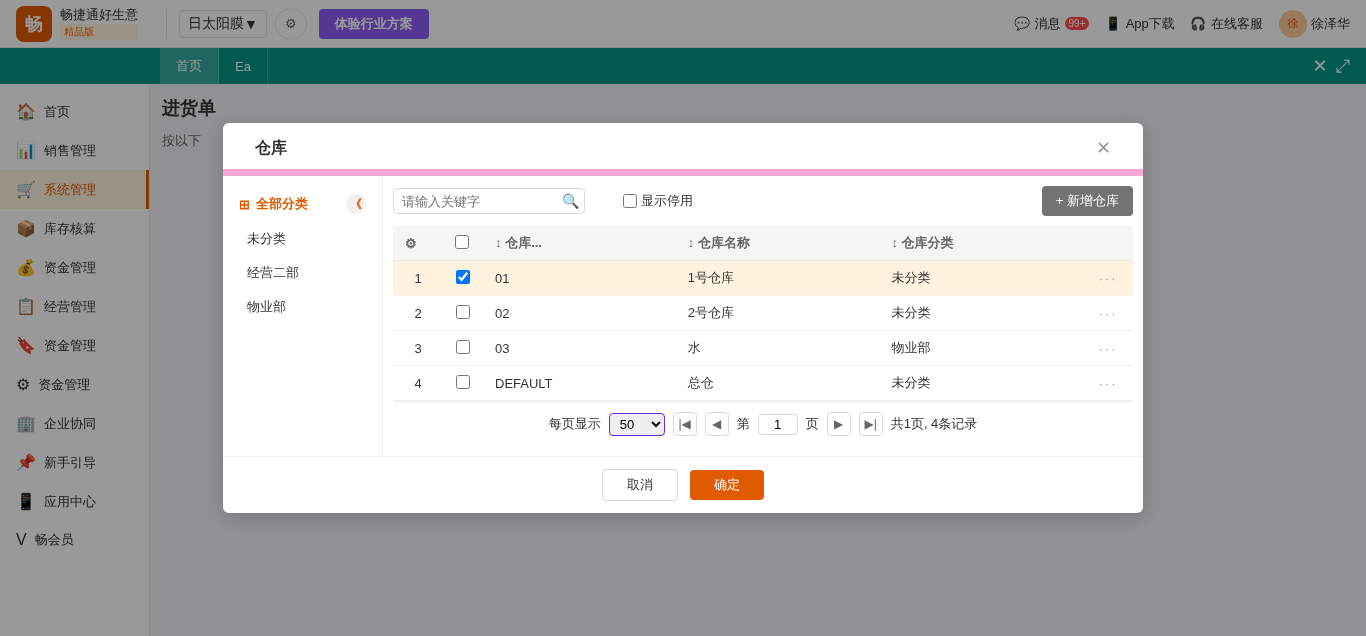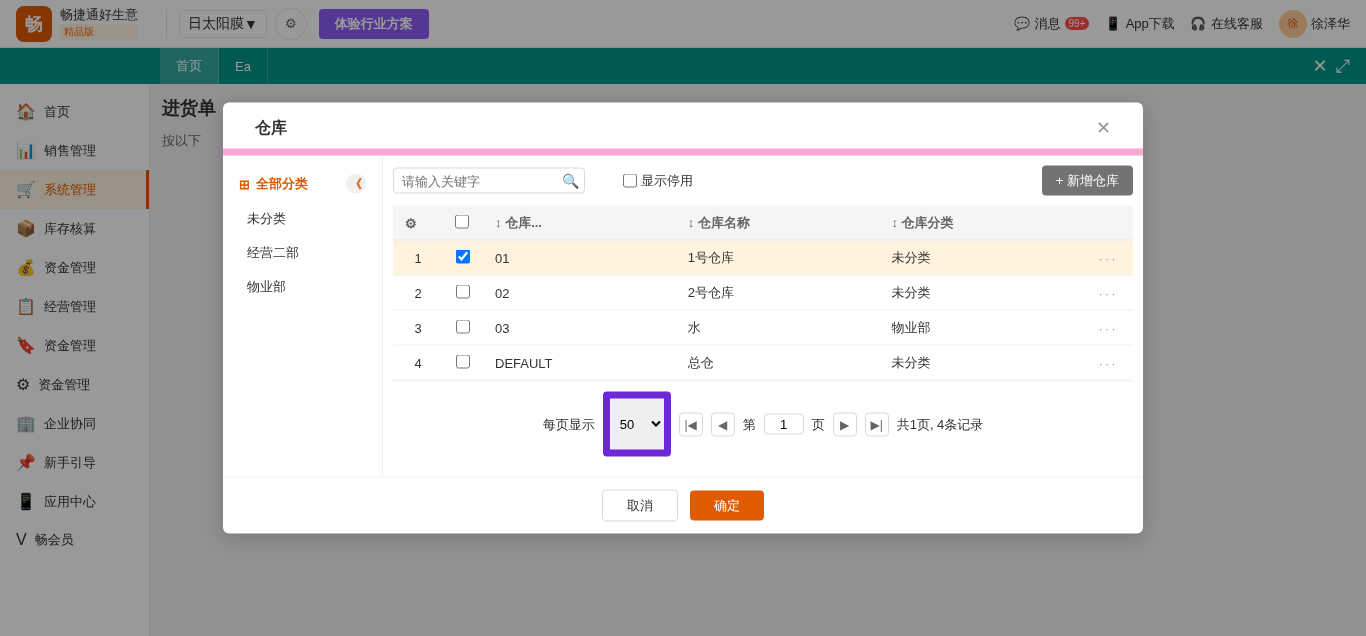--- a/index.html
+++ b/index.html
@@ -196,21 +196,21 @@
     .col-gear { width: 50px; text-align: center; }
     .col-more { width: 50px; text-align: center; }
 
     
     .pagination {
       display: flex; align-items: center; justify-content: center;
       padding: 10px 0; gap: 8px; font-size: 13px; color: #333;
       border-top: 1px solid #f0f0f0; margin-top: auto;
     }
     .page-size-select {
-      border: 7px solid #6d28d9; border-radius: 4px; padding: 17px 6px;
+      border: 1px solid #6d28d9; border-radius: 4px; padding: 2px 6px;
       font-size: 13px;
     }
     .page-btn {
       width: 24px; height: 24px; border: 1px solid #d9d9d9; border-radius: 4px;
       display: flex; align-items: center; justify-content: center;
       cursor: pointer; color: #666; font-size: 12px;
     }
     .page-input {
       width: 40px; border: 1px solid #d9d9d9; border-radius: 4px;
       text-align: center; padding: 2px; font-size: 13px;

